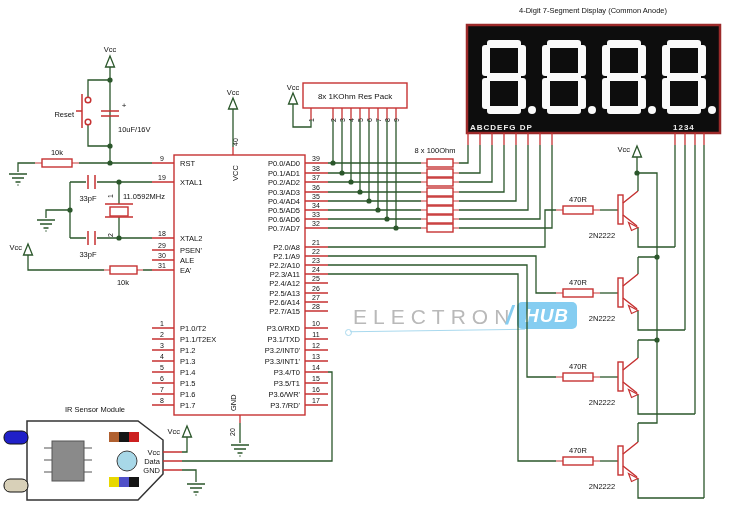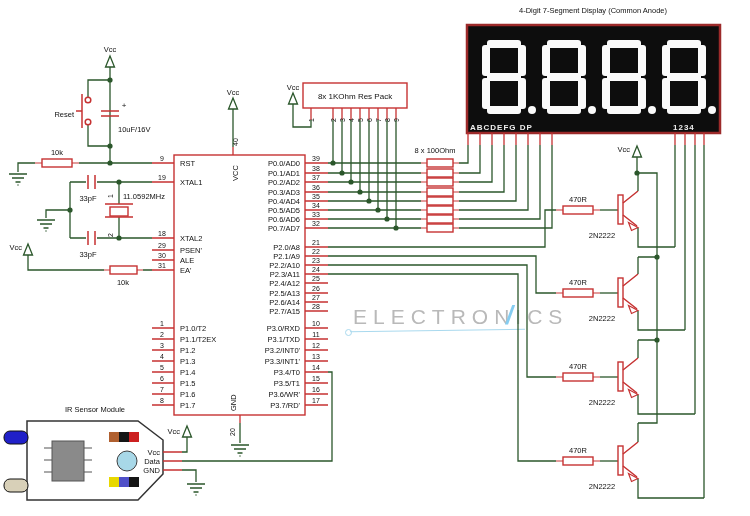--- a/index.html
+++ b/index.html
@@ -30,20 +30,21 @@
   .seg{fill:#fafafa;stroke:none;}
   .dtx{font:bold 8px "Liberation Sans",sans-serif;fill:#eee;letter-spacing:1px;}
 </style>
 </head>
 <body>
 
 <div id="app">
 
   <div class="wm-text">ELECTRONICS</div>
   <div class="wm-slash">/</div>
+  <div class="wm-badge">HUB</div>
   <div class="wm-line"></div>
   <div class="wm-dot"></div>
 
   <svg width="750" height="516" viewBox="0 0 750 516">
     <defs>
       <g id="gnd" class="w">
           <path d="M-9,0 h18 M-6,4 h12 M-2.5,8 h5 M-0.5,11 h1"></path>
         </g>
       <g id="vcc">
           <path class="w" d="M0,0 l4.5,11 h-9 z" fill="#fff"></path>

